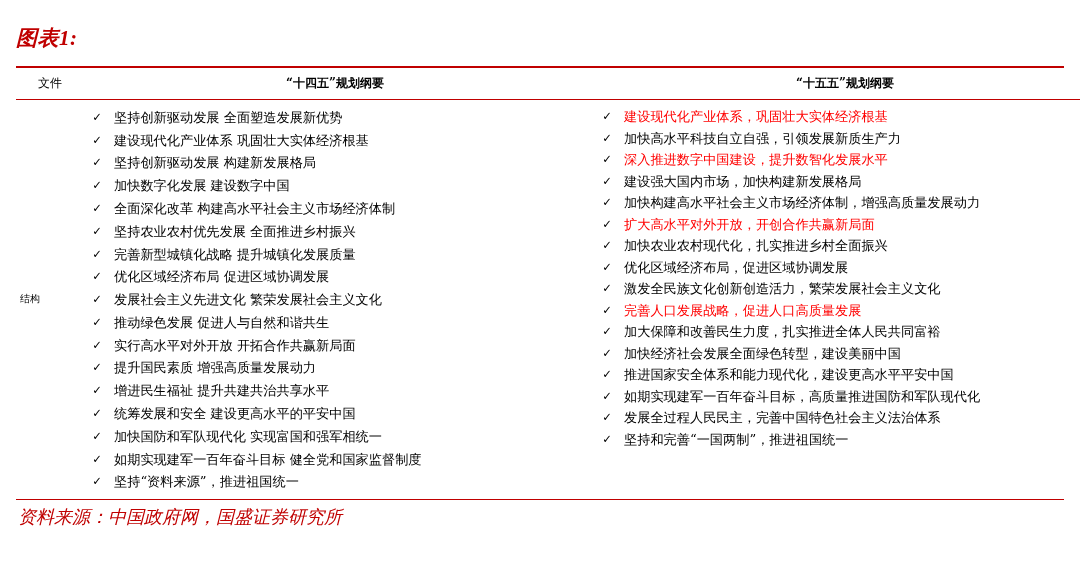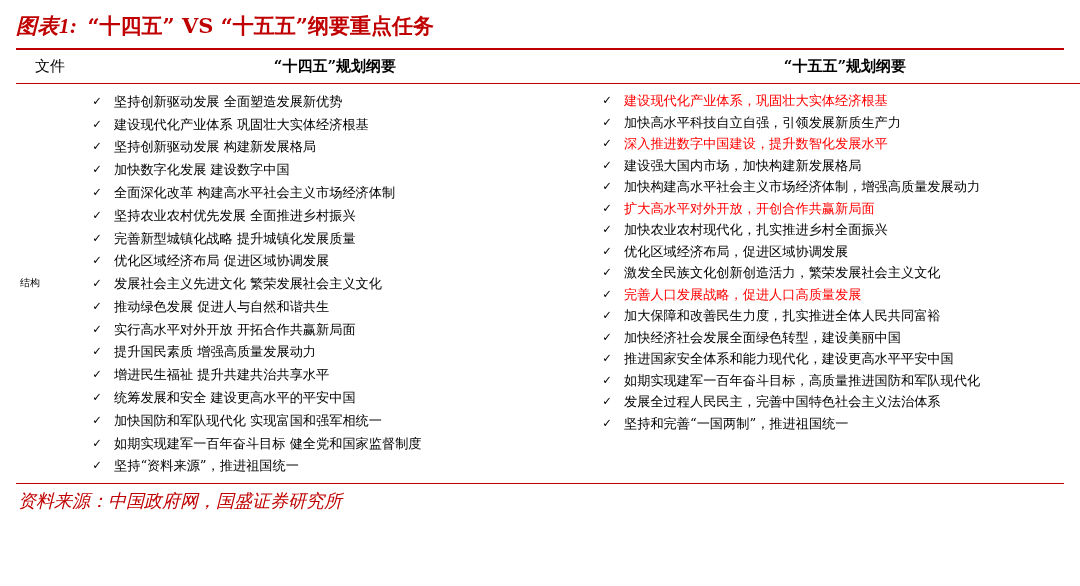--- a/index.html
+++ b/index.html
@@ -18,23 +18,23 @@
   .page {
     width: 1080px;
     height: 586px;
     box-sizing: border-box;
     padding: 0 16px;
     position: relative;
   }
   
   .title-row {
     display: flex;
-    align-items: center;
+    align-items: flex-start;
     height: 40px;
-    padding-top: 6px;
+    padding-top: 24px;
   }
   .title-label {
     color: #c00000;
     font-size: 21px;
     font-weight: bold;
     font-style: italic;
     letter-spacing: 0.5px;
     white-space: nowrap;
     font-family: "Liberation Serif", serif;
   }
@@ -50,21 +50,21 @@
     border-top: 2px solid #c00000;
     margin-top: 2px;
   }
   
   table.matrix {
     width: 100%;
     border-collapse: collapse;
     table-layout: fixed;
   }
   table.matrix thead th {
-    font-size: 15px;
+    font-size: 12px;
     font-weight: bold;
     padding: 7px 0 7px 0;
     text-align: center;
     border-bottom: 1px solid #c00000;
     font-family: "DejaVu Serif", serif;
   }
   th.col-file {
     width: 60px;
     text-align: left;
     padding-left: 4px !important;
@@ -126,21 +126,20 @@
     font-family: "DejaVu Serif", serif;
   }
 </style>
 </head>
 <body>
 
 <div class="page">
 
   <div class="title-row">
     <span class="title-label">图表1:</span>
-    <span class="title-text">“十四五” VS “十五五”纲要重点任务</span>
   </div>
 
   <div class="rule-top"></div>
 
   <table class="matrix">
     <thead>
       <tr>
         <th class="col-file">文件</th>
         <th class="col-plan">“十四五”规划纲要</th>
         <th class="col-plan">“十五五”规划纲要</th>

